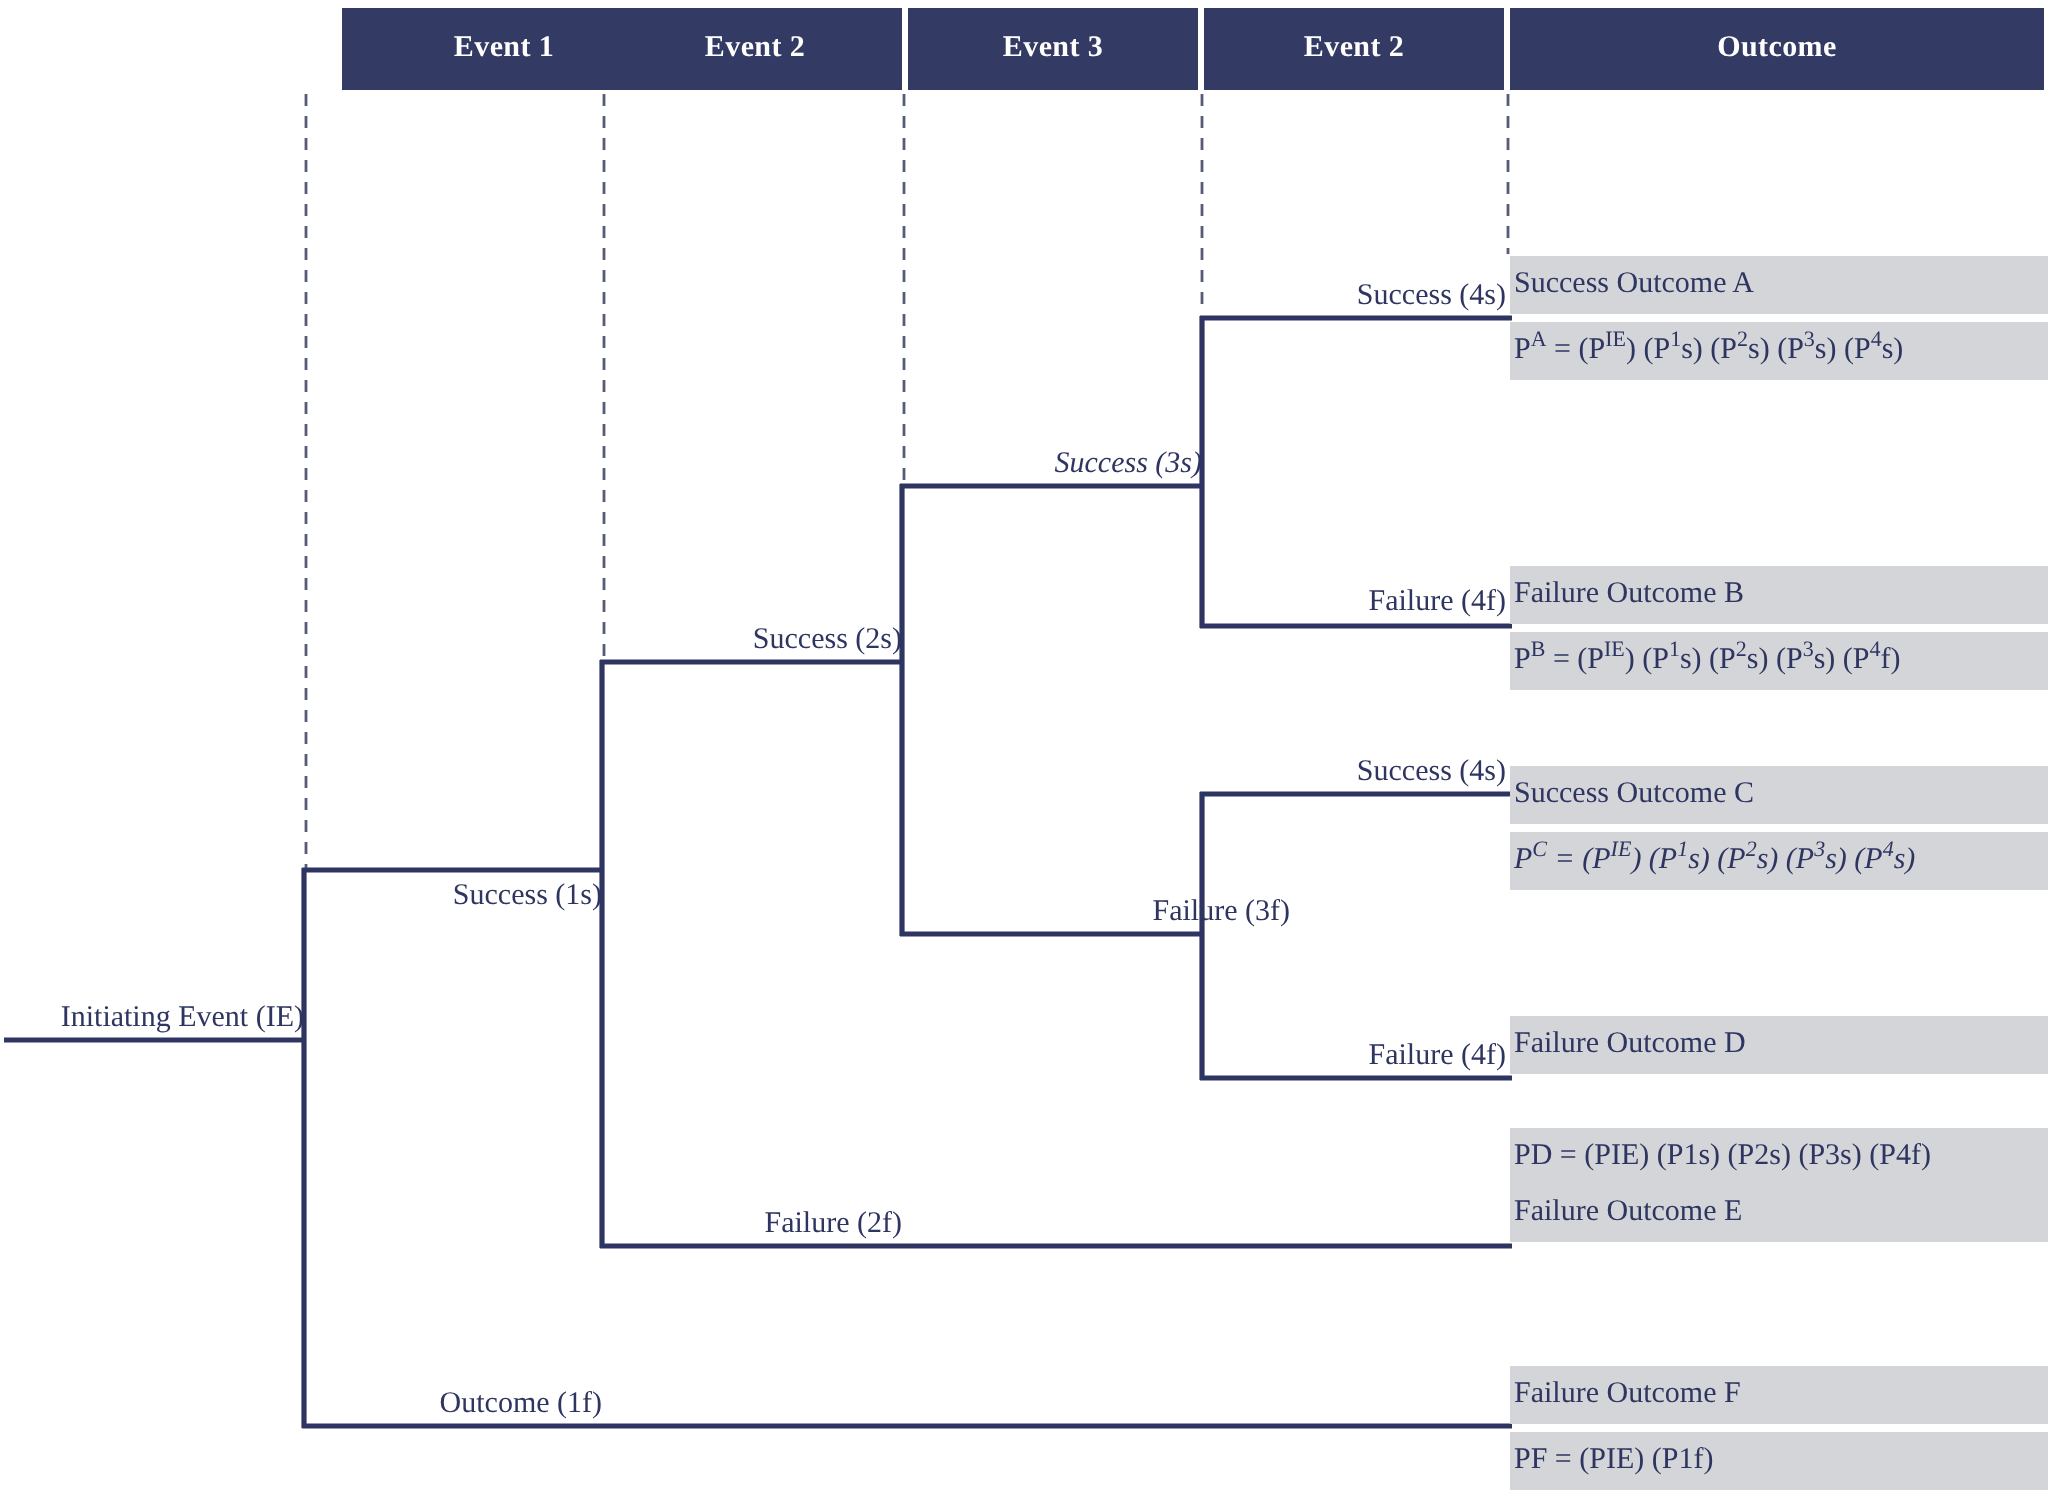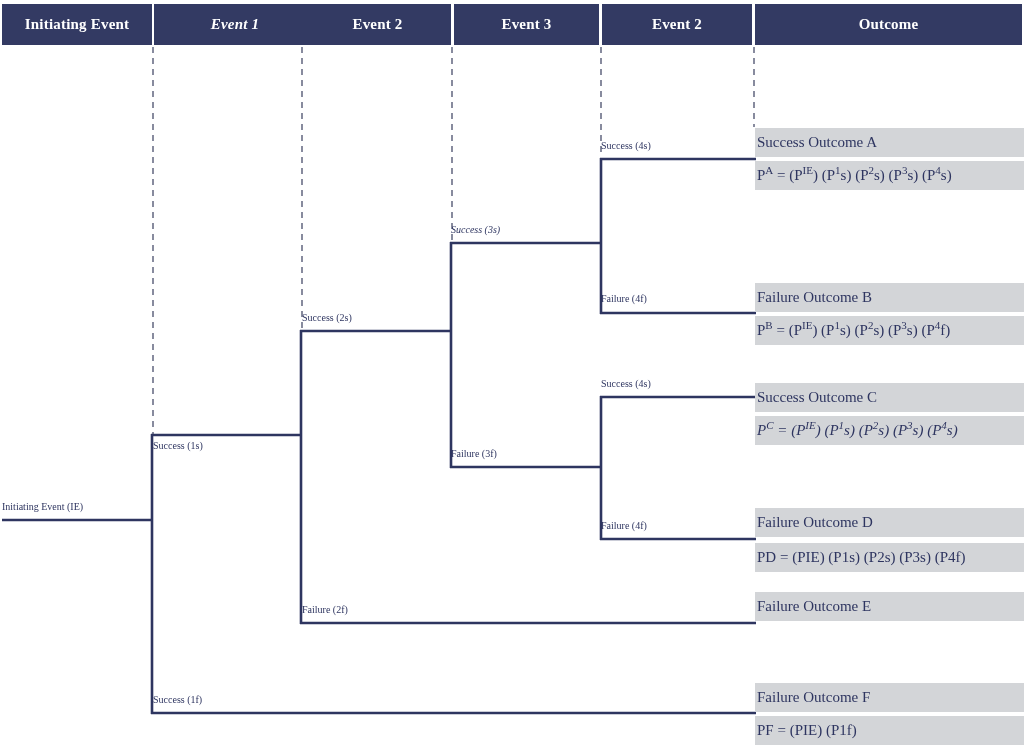--- a/index.html
+++ b/index.html
@@ -20,39 +20,38 @@
   }
   .col-header{
     position:absolute;top:4px;height:41px;
     background:var(--header-bg);color:var(--header-text);
     display:flex;align-items:center;justify-content:center;
     font-weight:bold;font-size:15px;letter-spacing:.2px;
     box-sizing:border-box;
   }
   #tree-svg{position:absolute;left:0;top:0;}
   .branch-label{
-    position:absolute;height:18px;text-align:left;
-    font-size:10px;color:var(--navy);white-space:nowrap;
+    position:absolute;height:18px;text-align:right;
+    font-size:15px;color:var(--navy);white-space:nowrap;
   }
   .outcome-bar{
     position:absolute;left:755px;width:269px;height:29px;
     background:var(--bar-bg);color:var(--bar-text);
     font-size:15px;line-height:29px;
     padding-left:2px;box-sizing:border-box;
     white-space:nowrap;overflow:hidden;
   }
   .outcome-bar sup{font-size:11px;line-height:0;}
 </style>
 </head>
 <body>
 
 <div id="page">
 
-  <div class="col-header" style="left:2px;width:150px;">Initiating Event</div>
-  <div class="col-header" style="left:154px;width:162px;font-style:italic;">Event 1</div>
+  <div class="col-header" style="left:171px;width:162px;">Event 1</div>
   <div class="col-header" style="left:304px;width:147px;">Event 2</div>
   <div class="col-header" style="left:454px;width:145px;">Event 3</div>
   <div class="col-header" style="left:602px;width:150px;">Event 2</div>
   <div class="col-header" style="left:755px;width:267px;">Outcome</div>
 
   <svg id="tree-svg" width="1024" height="749">
 
     <g stroke="var(--dash-color)" stroke-width="1.4" stroke-dasharray="6 5">
       <line x1="153" y1="47" x2="153" y2="434"></line>
       <line x1="302" y1="47" x2="302" y2="330"></line>
@@ -77,40 +76,40 @@
       <line x1="600" y1="313" x2="756" y2="313"></line>
       <line x1="601" y1="396" x2="601" y2="540"></line>
       <line x1="600" y1="397" x2="756" y2="397"></line>
       <line x1="600" y1="539" x2="756" y2="539"></line>
     </g>
   </svg>
 
   <div class="branch-label" style="left:2px;width:150px;top:501px;">Initiating Event (IE)</div>
 
   <div class="branch-label" style="left:153px;width:148px;top:440px;">Success (1s)</div>
-  <div class="branch-label" style="left:153px;width:148px;top:694px;">Success (1f)</div>
+  <div class="branch-label" style="left:153px;width:148px;top:694px;">Outcome (1f)</div>
   <div class="branch-label" style="left:302px;width:149px;top:312px;">Success (2s)</div>
   <div class="branch-label" style="left:302px;width:149px;top:604px;">Failure (2f)</div>
   <div class="branch-label" style="left:451px;width:150px;top:224px;font-style:italic;">Success (3s)</div>
-  <div class="branch-label" style="left:451px;width:150px;top:448px;">Failure (3f)</div>
+  <div class="branch-label" style="left:451px;width:150px;top:448px;padding-left:44px;">Failure (3f)</div>
   <div class="branch-label" style="left:601px;width:152px;top:140px;">Success (4s)</div>
   <div class="branch-label" style="left:601px;width:152px;top:293px;">Failure (4f)</div>
   <div class="branch-label" style="left:601px;width:152px;top:378px;">Success (4s)</div>
   <div class="branch-label" style="left:601px;width:152px;top:520px;">Failure (4f)</div>
 
   <div class="outcome-bar" style="top:128px;">Success Outcome A</div>
   <div class="outcome-bar" style="top:161px;">P<sup>A</sup> = (P<sup>IE</sup>) (P<sup>1</sup>s) (P<sup>2</sup>s) (P<sup>3</sup>s) (P<sup>4</sup>s)</div>
 
   <div class="outcome-bar" style="top:283px;">Failure Outcome B</div>
   <div class="outcome-bar" style="top:316px;">P<sup>B</sup> = (P<sup>IE</sup>) (P<sup>1</sup>s) (P<sup>2</sup>s) (P<sup>3</sup>s) (P<sup>4</sup>f)</div>
 
   <div class="outcome-bar" style="top:383px;">Success Outcome C</div>
   <div class="outcome-bar" style="top:416px;font-style:italic;">P<sup>C</sup> = (P<sup>IE</sup>) (P<sup>1</sup>s) (P<sup>2</sup>s) (P<sup>3</sup>s) (P<sup>4</sup>s)</div>
 
   <div class="outcome-bar" style="top:508px;">Failure Outcome D</div>
-  <div class="outcome-bar" style="top:543px;">PD = (PIE) (P1s) (P2s) (P3s) (P4f)</div>
+  <div class="outcome-bar" style="top:564px;">PD = (PIE) (P1s) (P2s) (P3s) (P4f)</div>
 
   <div class="outcome-bar" style="top:592px;">Failure Outcome E</div>
 
   <div class="outcome-bar" style="top:683px;">Failure Outcome F</div>
   <div class="outcome-bar" style="top:716px;">PF = (PIE) (P1f)</div>
 
 </div>
 
 </body></html>

